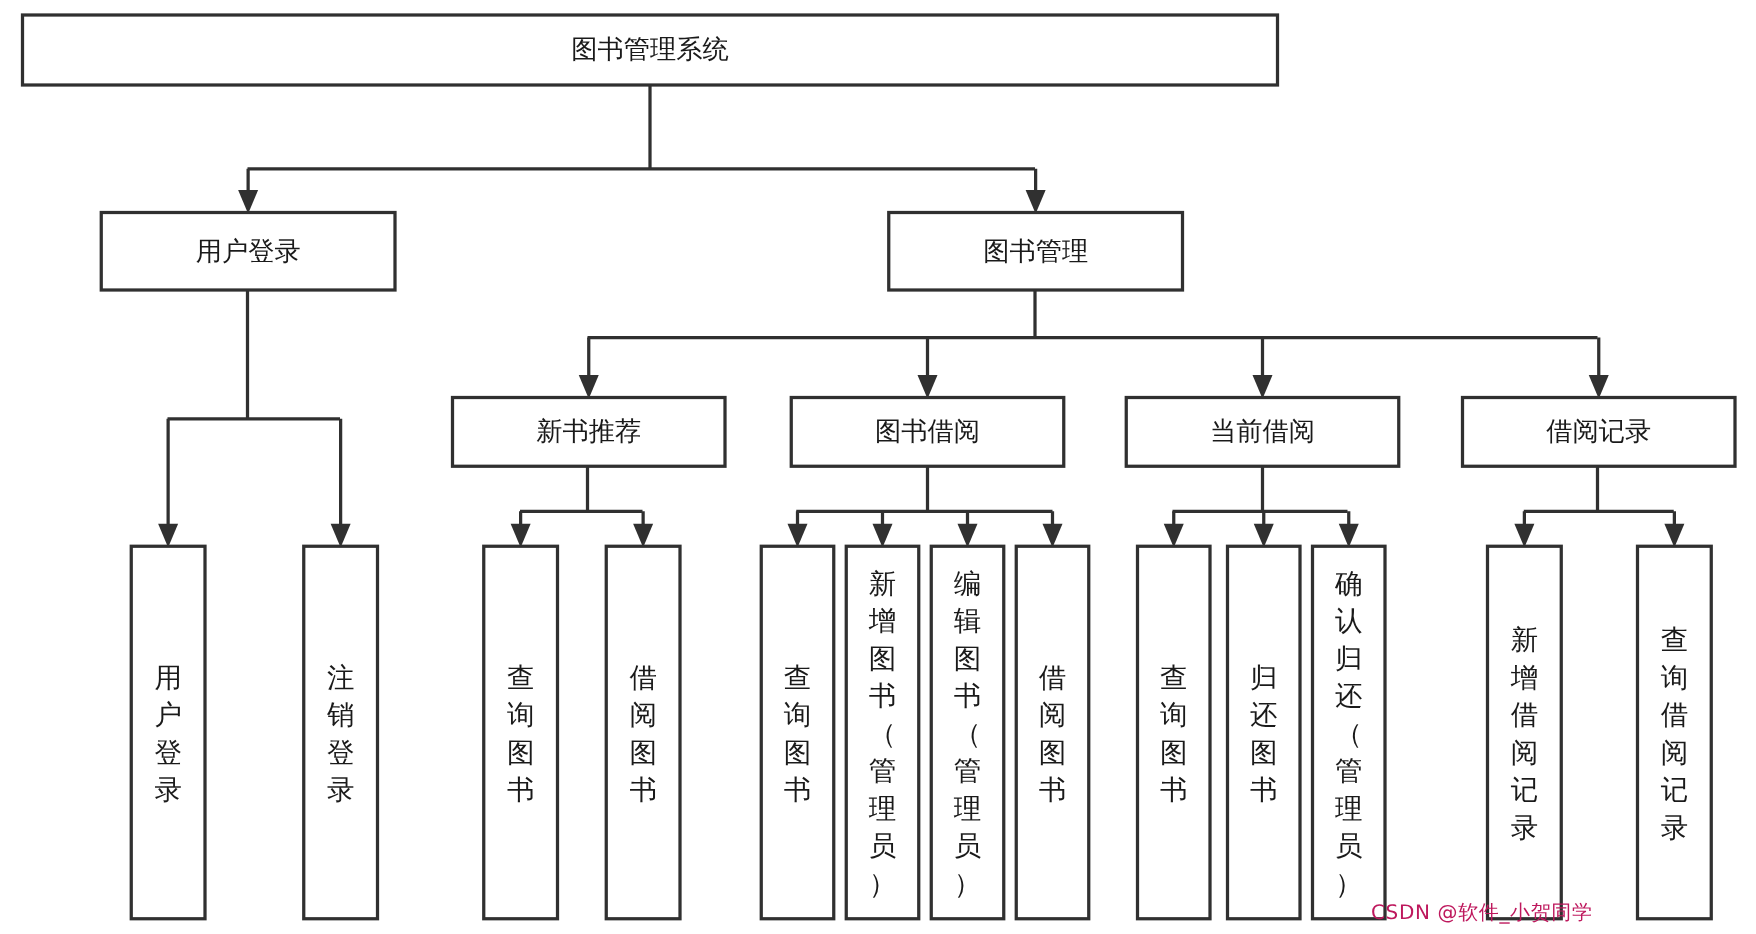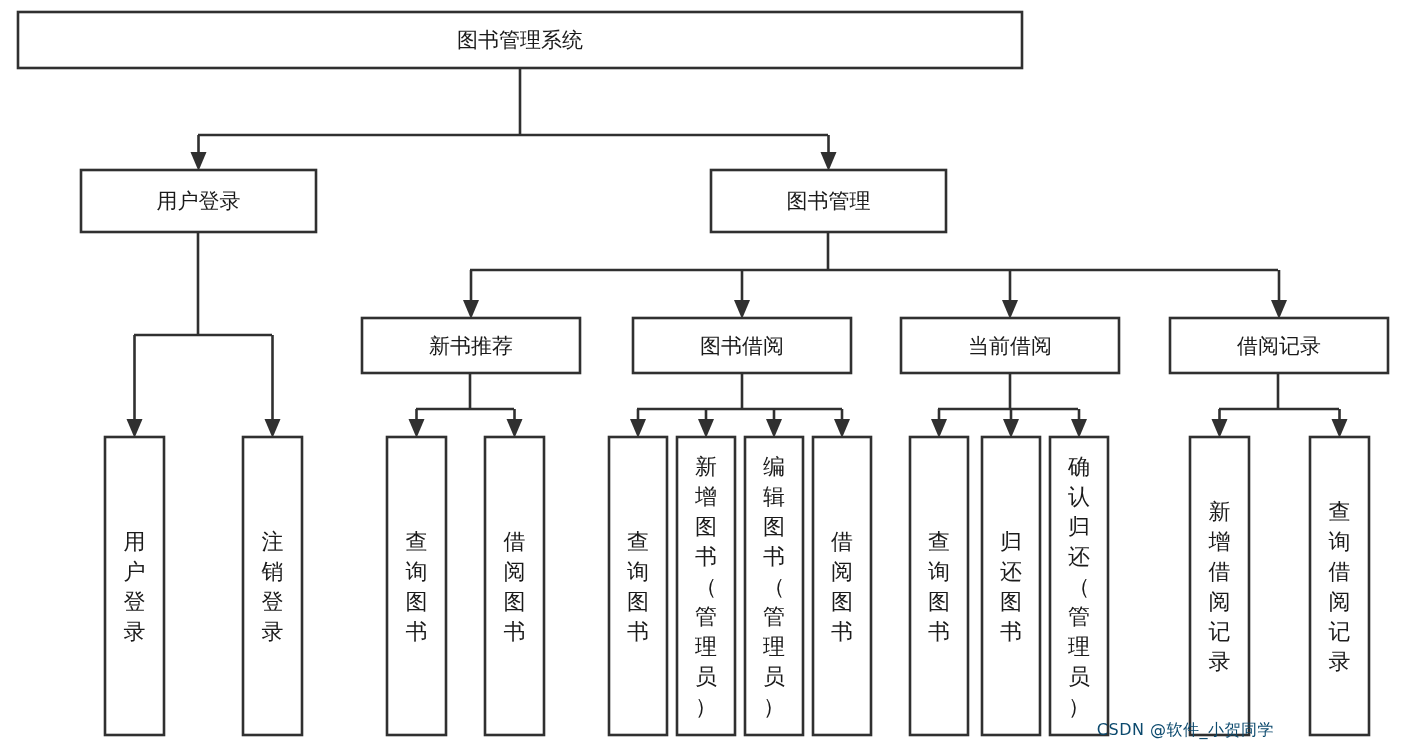--- a/index.html
+++ b/index.html
@@ -54,21 +54,21 @@
     font-family: "DejaVu Sans", "Liberation Sans", sans-serif;
     font-size: 22px;
     text-anchor: middle;
   }
   .watermark-text {
     position: absolute;
     right: 8px;
     bottom: 6px;
     font-family: "DejaVu Sans", "Liberation Sans", sans-serif;
     font-size: 16px;
-    color: #0c4a6e;
+    color: #be185d;
     white-space: nowrap;
     letter-spacing: 0.5px;
   }
 </style>
 </head>
 <body>
 
 <div id="diagram-root">
   <svg class="tree-canvas" viewBox="0 0 1405 747">
     <g id="connector-layer">

